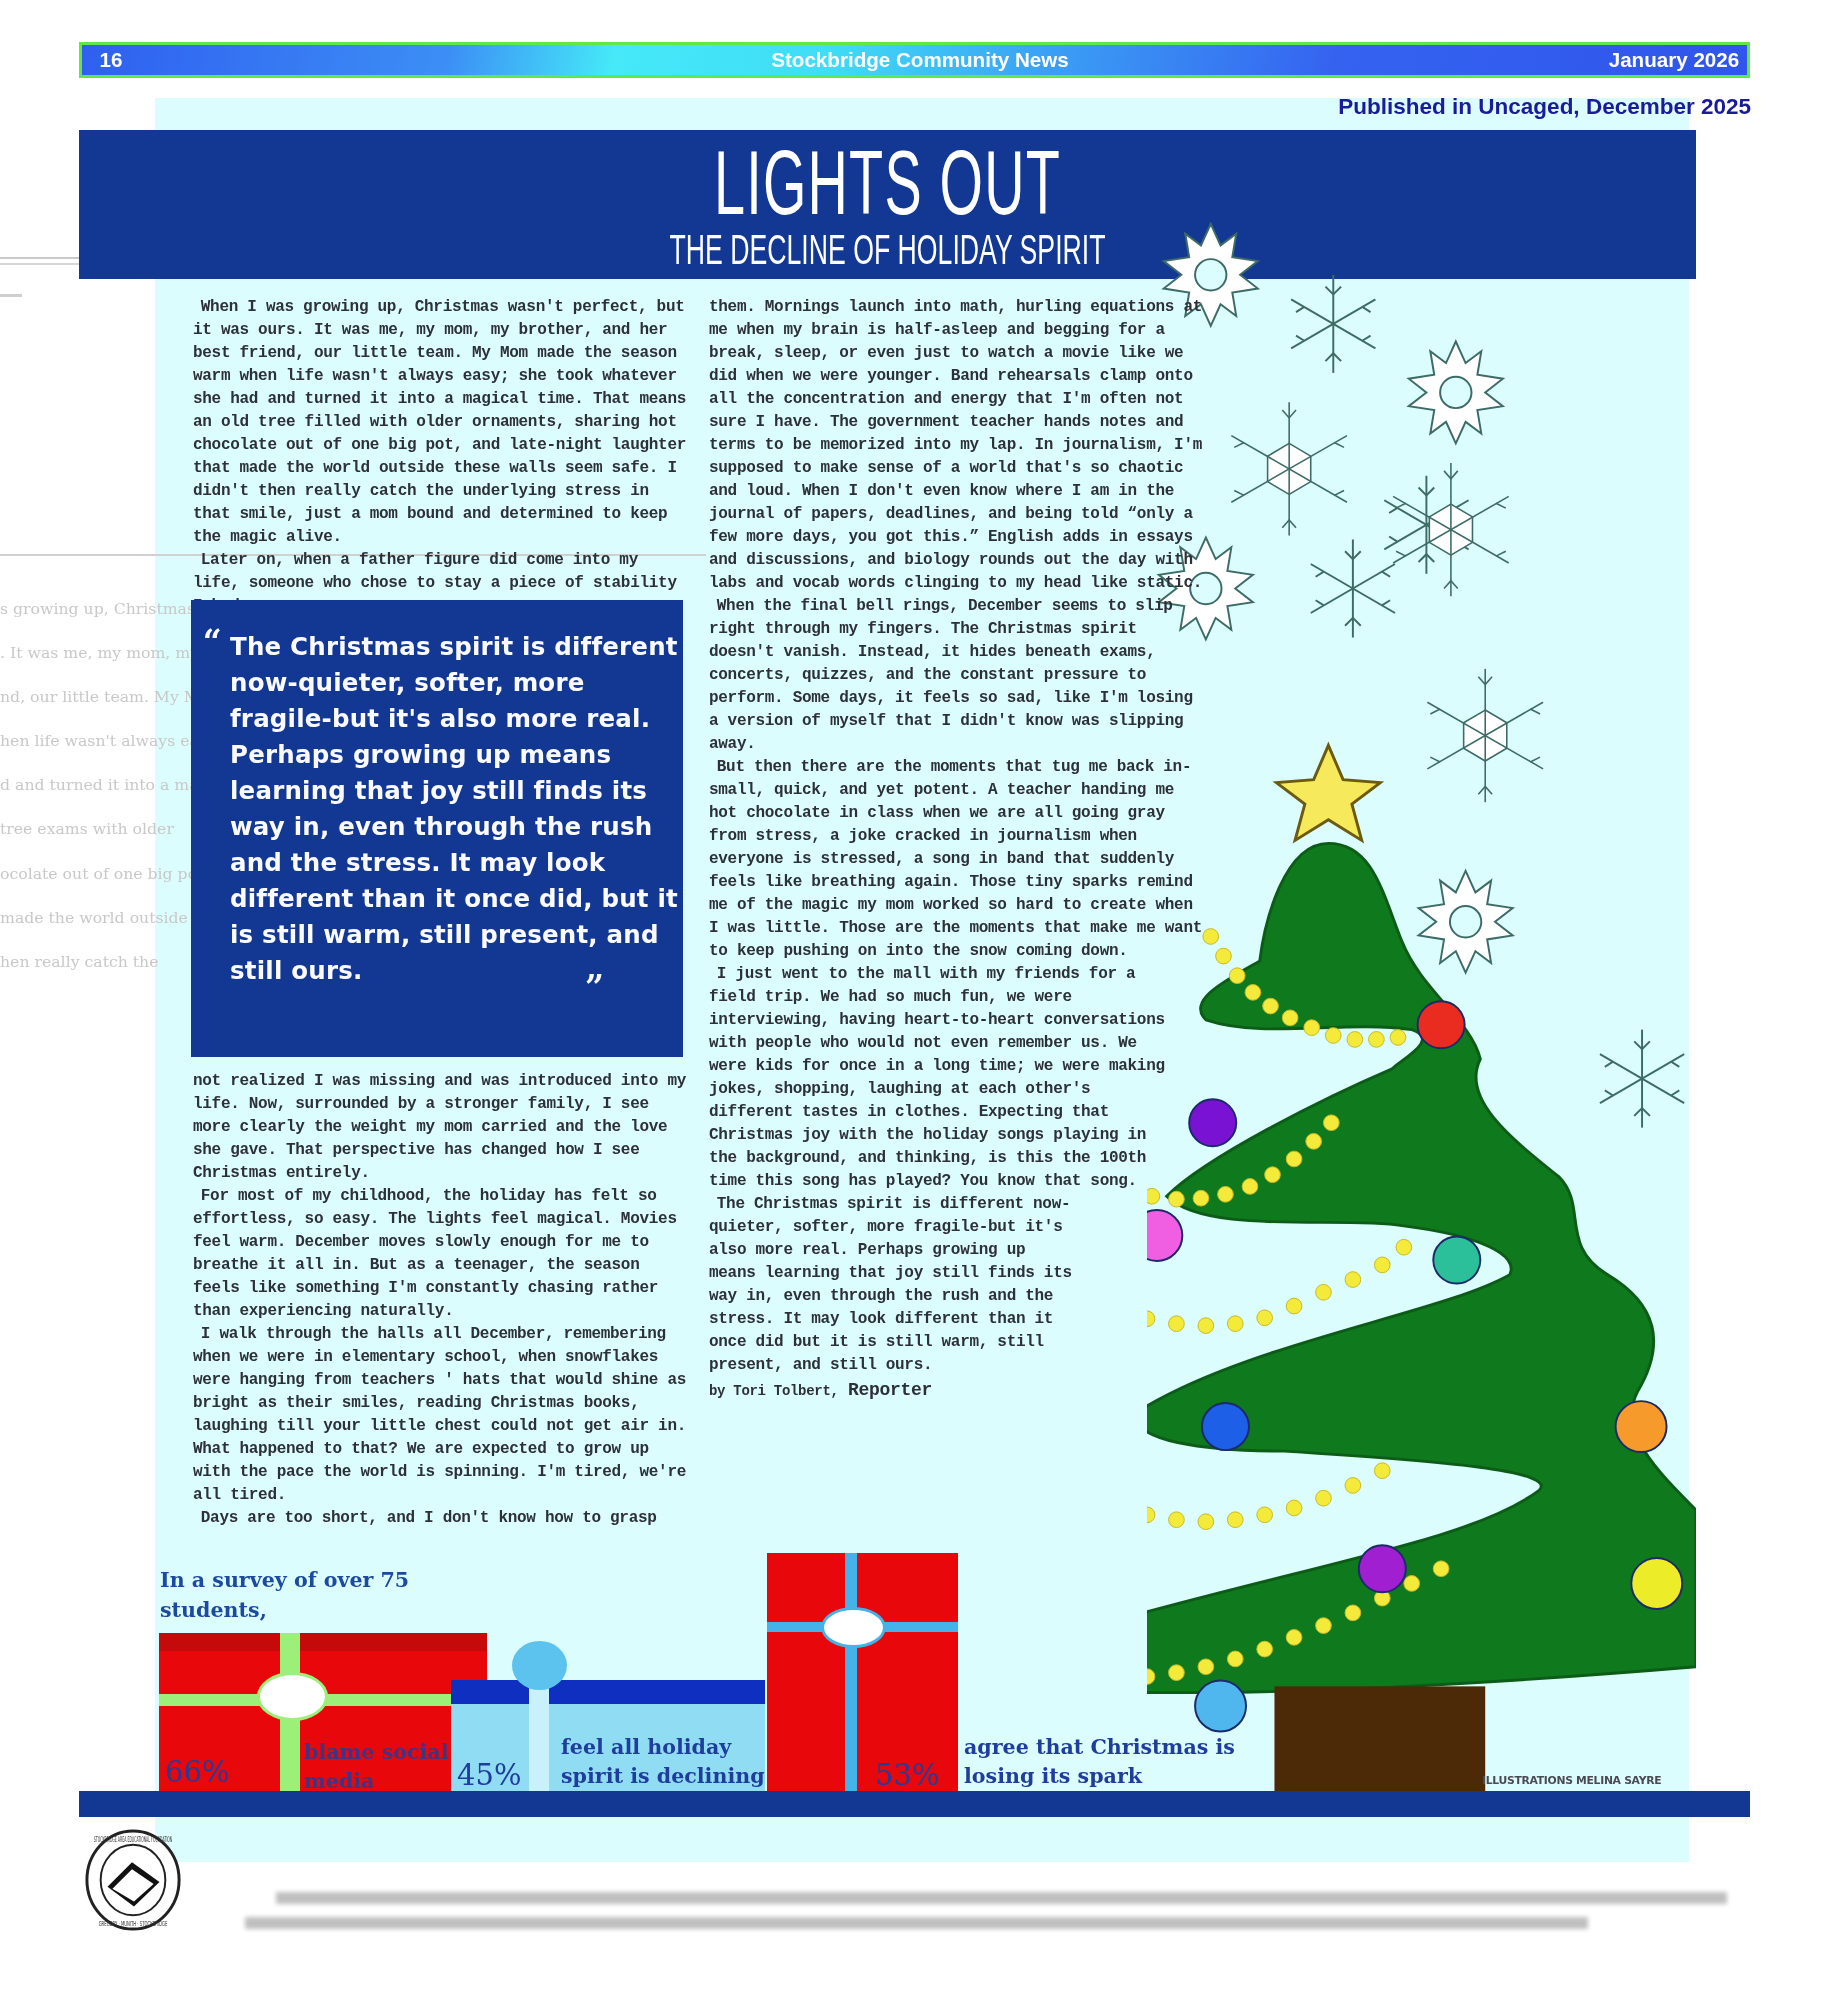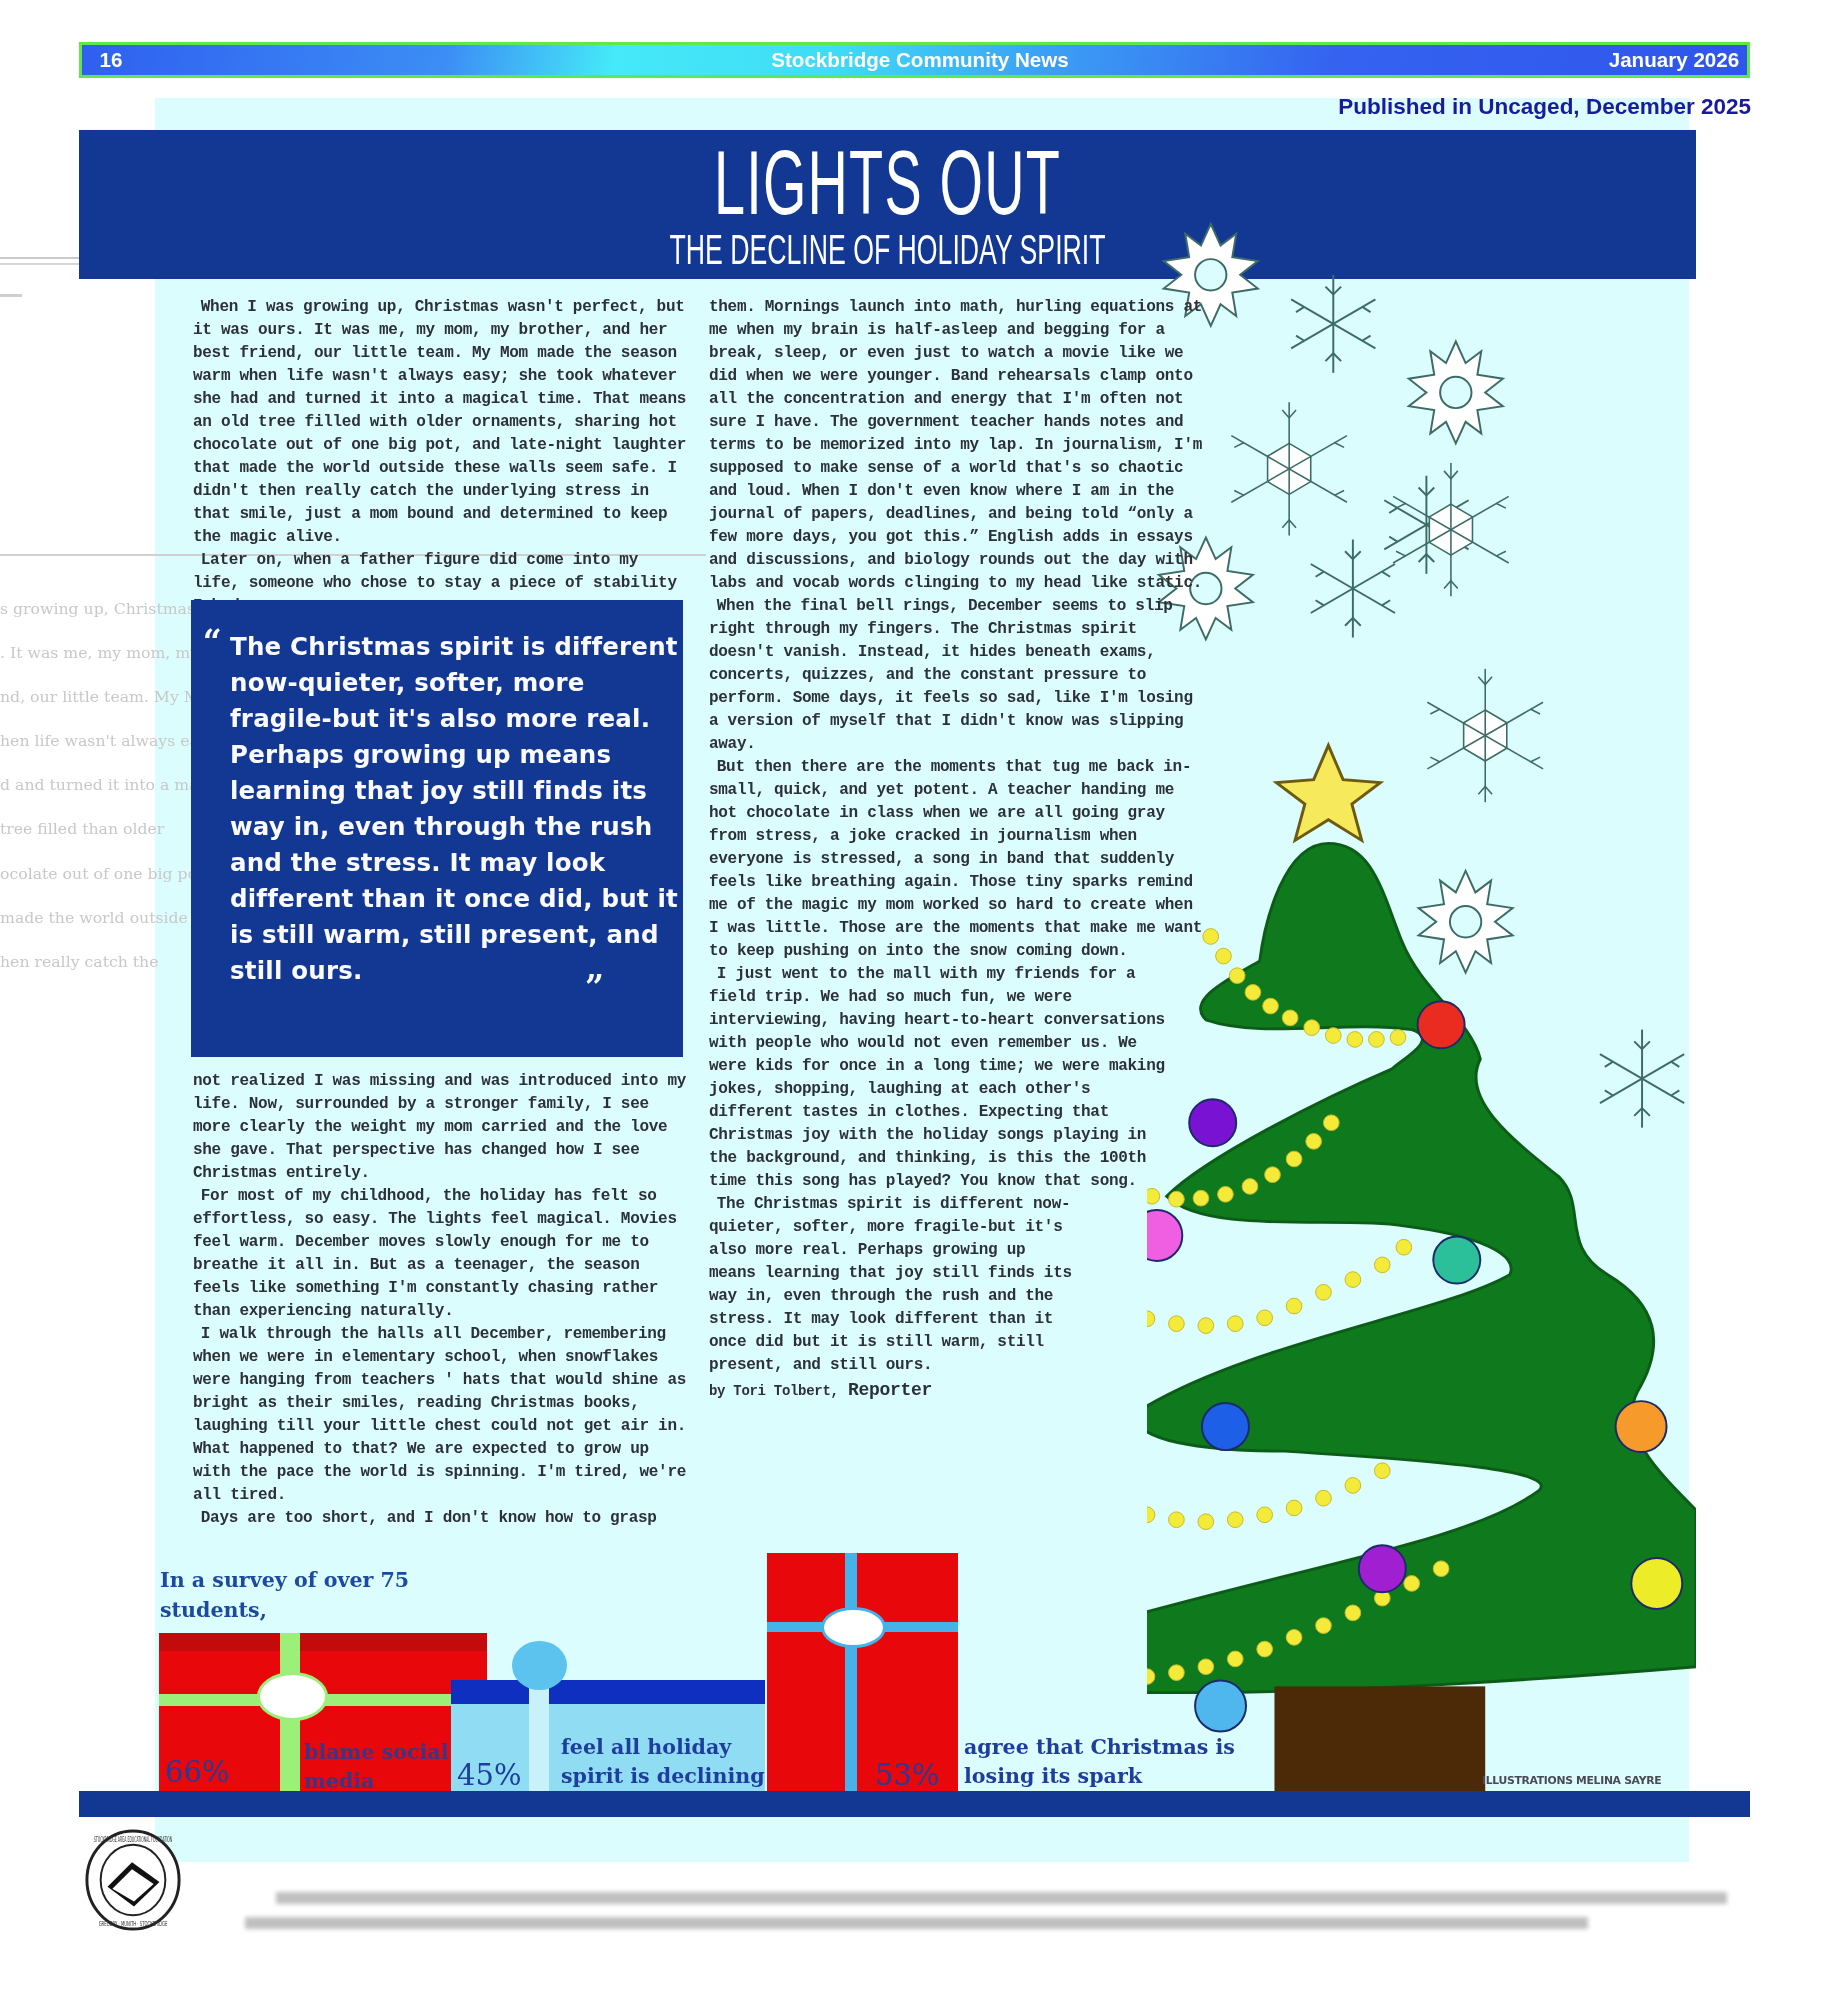--- a/index.html
+++ b/index.html
@@ -101,21 +101,21 @@
 <div id="panel" class="abs"></div>
 
 <div id="publine" class="abs">Published in Uncaged, December 2025</div>
 
 <div class="abs ghost" style="left:0;top:598px;width:191px;">
   <div>s growing up, Christmas wasn't perfect,</div>
   <div style="margin-top:21.6px">. It was me, my mom, my brother,</div>
   <div style="margin-top:21.6px">nd, our little team. My Mom made</div>
   <div style="margin-top:21.6px">hen life wasn't always easy; she</div>
   <div style="margin-top:21.6px">d and turned it into a magical</div>
-  <div style="margin-top:21.6px"> tree filled than older</div>
+  <div style="margin-top:21.6px"> tree exams with older</div>
   <div style="margin-top:21.6px">ocolate out of one big pot,</div>
   <div style="margin-top:21.6px">made the world outside</div>
   <div style="margin-top:21.6px">hen really catch the</div>
 </div>
 <div class="abs" style="left:0;top:257px;width:686px;height:2px;background:#c9c9c9;"></div>
 <div class="abs" style="left:0;top:263px;width:686px;height:2px;background:#d6d6d6;"></div>
 <div class="abs" style="left:0;top:294px;width:21.6px;height:2.9px;background:#cfcfcf;"></div>
 <div class="abs" style="left:0;top:554px;width:706px;height:2px;background:#d0d0d0;"></div>
 
 <div id="banner" class="abs">

